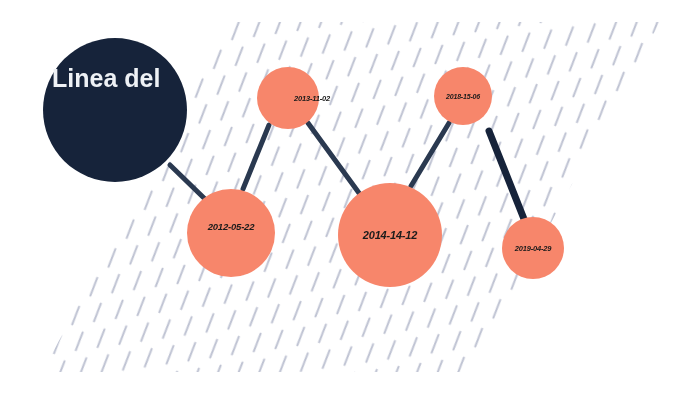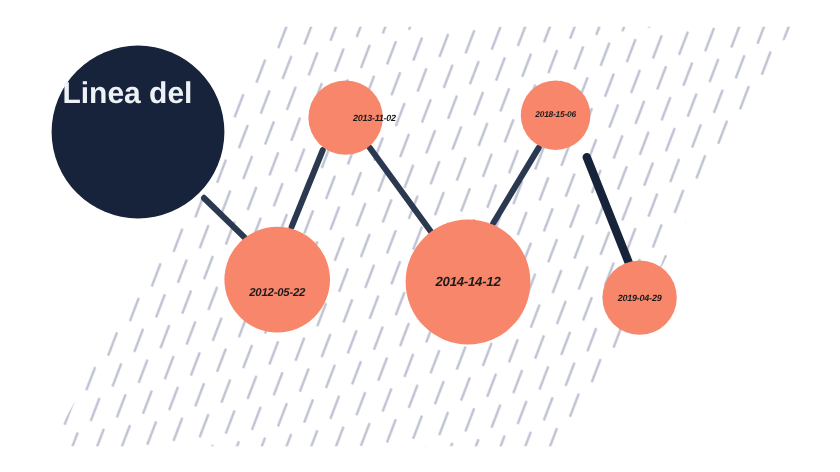--- a/index.html
+++ b/index.html
@@ -91,19 +91,19 @@
       <circle id="title-circle" cx="115" cy="110" r="72" fill="#16233A"></circle>
     </g>
   </svg>
 
   <div class="title-wrap" style="left:52px; top:64px; width:130px; font-size:25px;">
     <div>Linea del</div>
   </div>
 
   <div id="labels-layer">
       <div class="node-label" style="left: 288px; top: 98px; font-size: 7.5px; margin-left: 24px;">2013-11-02</div>
-      <div class="node-label" style="left: 231px; top: 244px; font-size: 9.5px;">2012-05-22</div>
+      <div class="node-label" style="left: 231px; top: 226px; font-size: 9.5px;">2012-05-22</div>
       <div class="node-label" style="left: 390px; top: 235px; font-size: 11px; text-align: right;">2014-14-12</div>
       <div class="node-label" style="left: 463px; top: 96px; font-size: 7px;">2018-15-06</div>
       <div class="node-label" style="left: 533px; top: 248px; font-size: 7.5px;">2019-04-29</div>
     </div>
 
 </div>
 
 </body></html>

